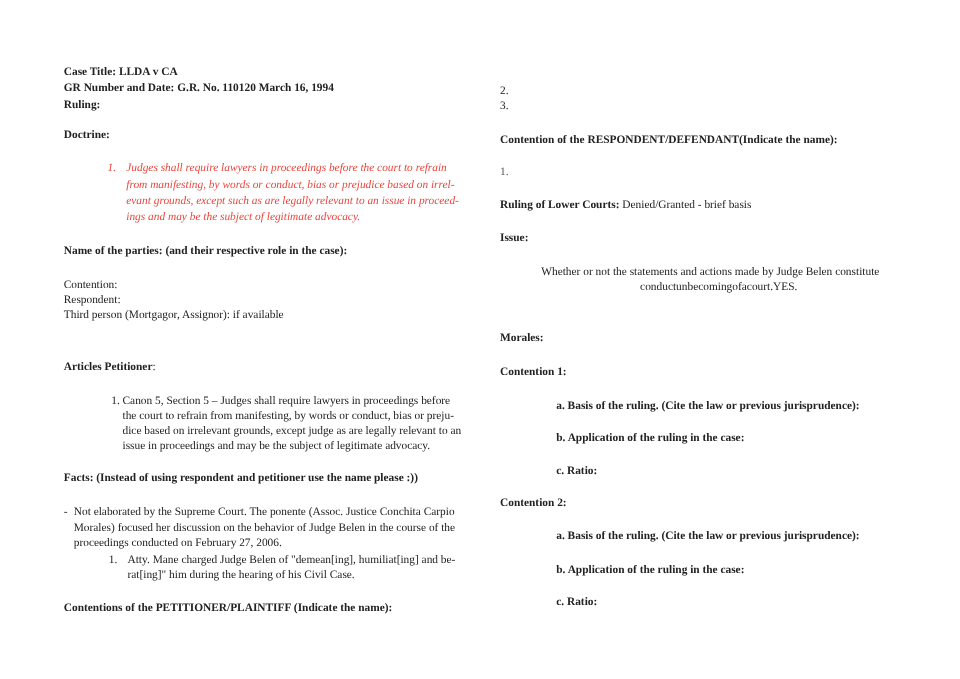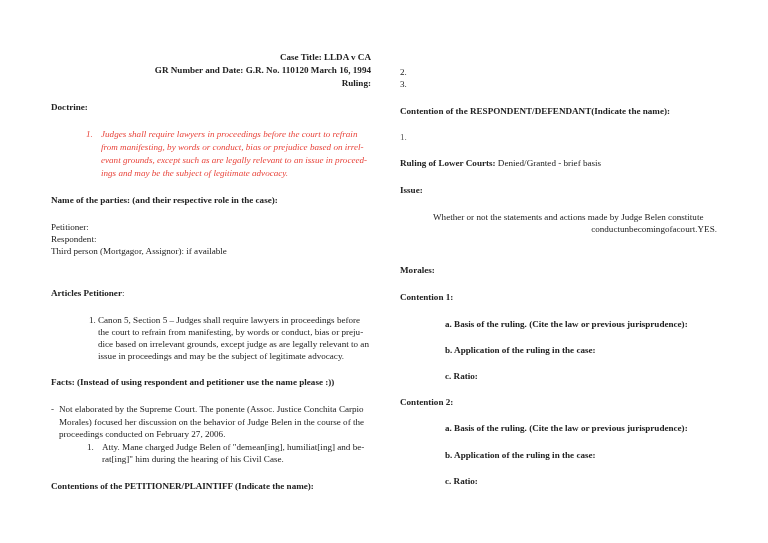--- a/index.html
+++ b/index.html
@@ -1,42 +1,42 @@
 <!DOCTYPE html>
 <html><head>
 <meta charset="utf-8">
 <style>
   html, body { margin: 0; padding: 0; background: #ffffff; }
   body { width: 768px; height: 543px; overflow: hidden; position: relative;
          font-family: "Liberation Serif", "DejaVu Serif", serif; color: #222; }
   .abs { position: absolute; white-space: nowrap; }
   .b { font-weight: bold; }
   .fs { font-size: 9.1px; line-height: 12.5px; }
-  .head { position: absolute; left: 51px; width: 320px; text-align: right; font-weight: bold; font-size: 9.1px; line-height: 12.5px; }
+  .head { position: absolute; left: 51px; width: 320px; text-align: left; font-weight: bold; font-size: 9.1px; line-height: 12.5px; }
   .red { color: #e8453c; font-style: italic; }
 </style>
 </head>
 <body>
 
 <div class="head" style="top:51px">Case Title:  LLDA v CA</div>
 <div class="head" style="top:64px">GR Number and Date: G.R. No. 110120 March 16, 1994</div>
 <div class="head" style="top:77px">Ruling:</div>
 
 <div class="abs fs b" style="left:51px;top:101px">Doctrine:</div>
 
 <div>
   <span class="abs fs red" style="left:86px;top:128px">1.</span>
   <span class="abs fs red" style="left:101px;top:128px">Judges shall require lawyers in proceedings before the court to refrain</span>
   <span class="abs fs red" style="left:101px;top:141px">from manifesting, by words or conduct, bias or prejudice based on irrel-</span>
   <span class="abs fs red" style="left:101px;top:154px">evant grounds, except such as are legally relevant to an issue in proceed-</span>
   <span class="abs fs red" style="left:101px;top:167px">ings and may be the subject of legitimate advocacy.</span>
 </div>
 
 <div class="abs fs b" style="left:51px;top:194px">Name of the parties: (and their respective role in the case):</div>
-<div class="abs fs" style="left:51px;top:221px">Petitioner:</div>
+<div class="abs fs" style="left:51px;top:221px">Contention:</div>
 <div class="abs fs" style="left:51px;top:233px">Respondent:</div>
 <div class="abs fs" style="left:51px;top:245px">Third person (Mortgagor, Assignor): if available</div>
 
 <div class="abs fs" style="left:51px;top:287px"><span class="b">Articles Petitioner</span><span>:</span></div>
 
 <div>
   <span class="abs fs" style="left:89px;top:314px">1.</span>
   <span class="abs fs" style="left:98px;top:314px">Canon 5, Section 5 – Judges shall require lawyers in proceedings before</span>
   <span class="abs fs" style="left:98px;top:326px">the court to refrain from manifesting, by words or conduct, bias or preju-</span>
   <span class="abs fs" style="left:98px;top:338px">dice based on irrelevant grounds, except judge as are legally relevant to an</span>
@@ -62,21 +62,21 @@
 <div class="abs fs" style="left:400px;top:66px">2.</div>
 <div class="abs fs" style="left:400px;top:78px">3.</div>
 
 <div class="abs fs b" style="left:400px;top:105px">Contention of the RESPONDENT/DEFENDANT(Indicate the name):</div>
 <div class="abs fs" style="left:400px;top:131px;color:#555">1.</div>
 
 <div class="abs fs" style="left:400px;top:157px"><span class="b">Ruling of Lower Courts:</span><span> Denied/Granted - brief basis</span></div>
 
 <div class="abs fs b" style="left:400px;top:184px">Issue:</div>
 <div class="abs fs" style="left:433px;top:211px">Whether or not the statements and actions made by Judge Belen constitute</div>
-<div class="abs fs" style="left:433px;top:223px;width:284px;display:flex;justify-content:flex-end">
+<div class="abs fs" style="left:433px;top:223px;width:284px;display:flex;justify-content:center">
   <span>conduct</span>
   <span>unbecoming</span>
   <span>of</span>
   <span>a</span>
   <span>court.</span>
   <span>YES.</span>
 </div>
 
 <div class="abs fs b" style="left:400px;top:264px">Morales:</div>
 

